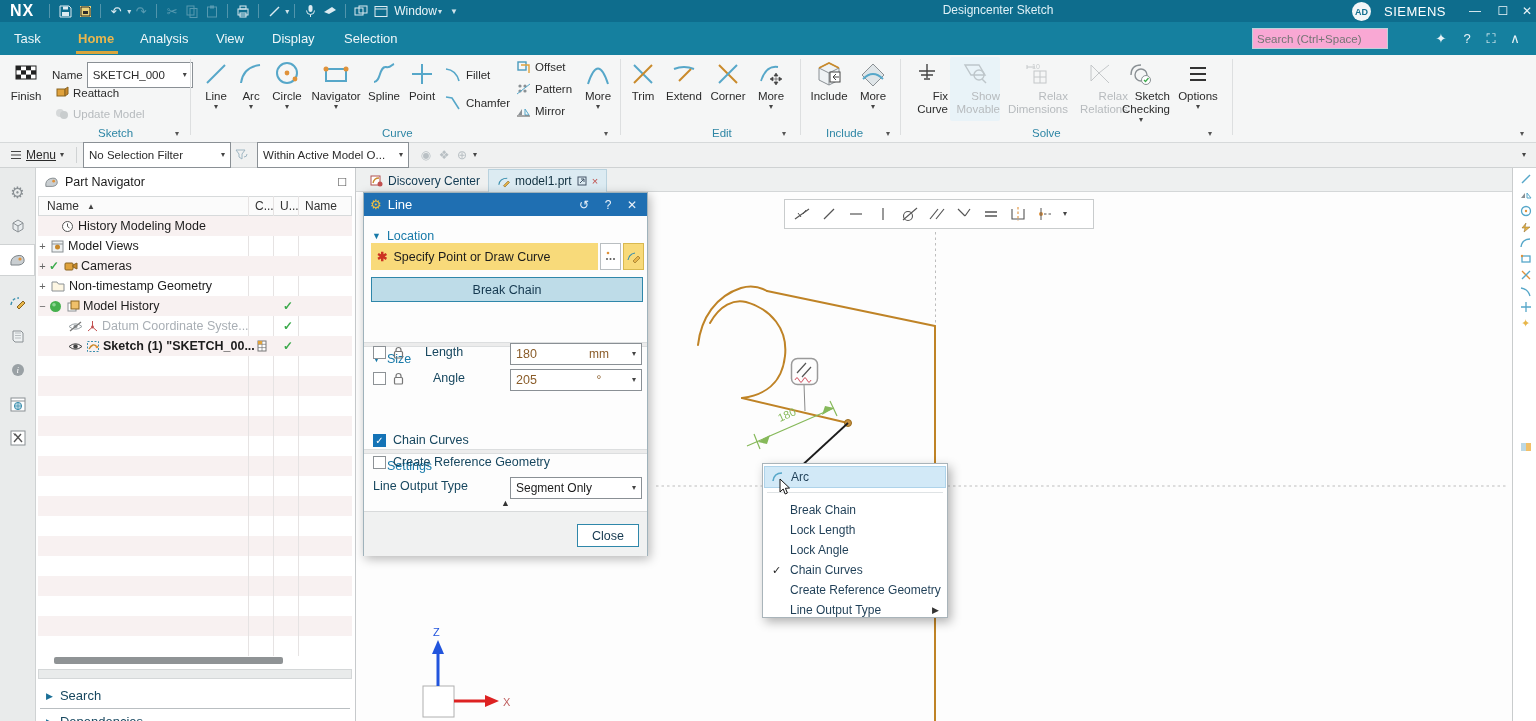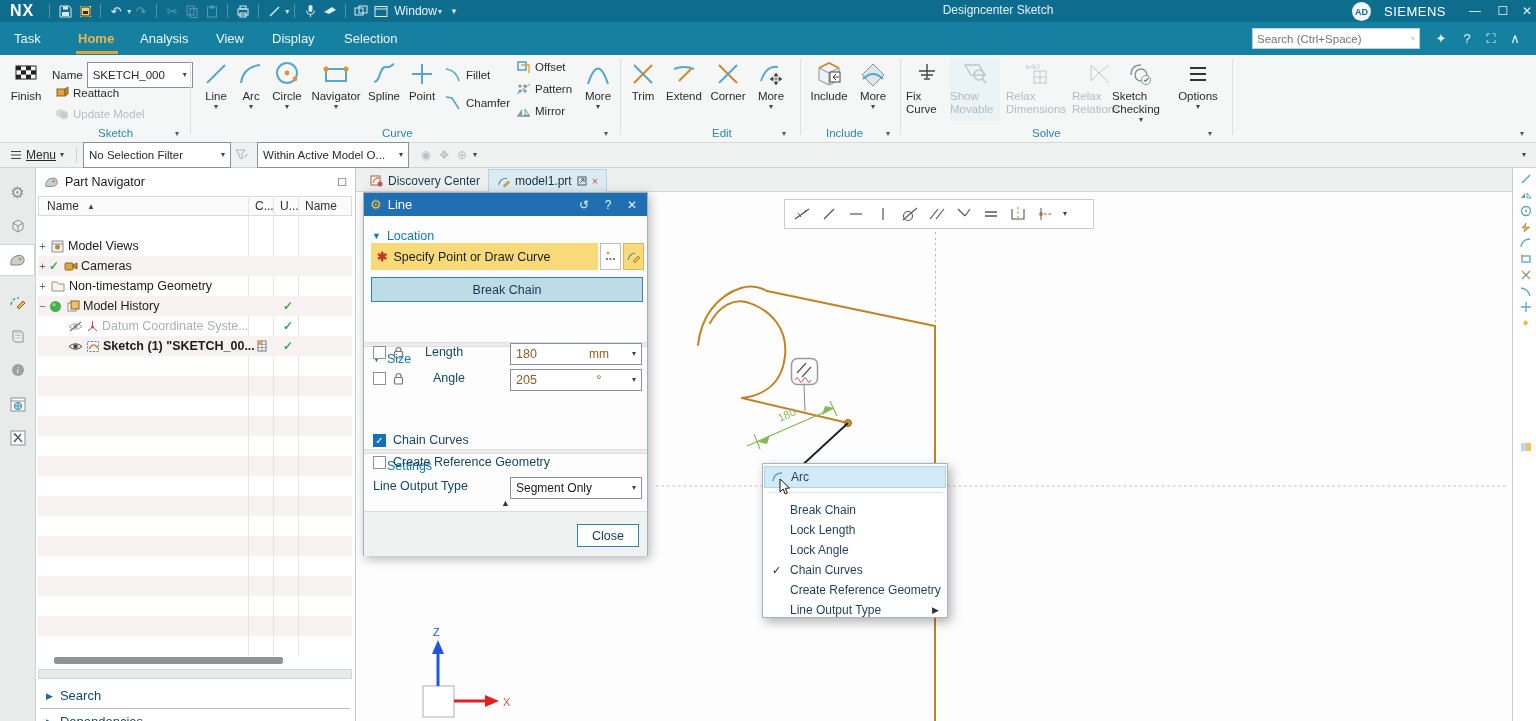--- a/index.html
+++ b/index.html
@@ -18,27 +18,27 @@
   .wintitle{position:absolute;left:868px;top:3px;width:260px;text-align:center;font-size:12px;color:#dff0f6}
   .avatar{position:absolute;left:1352px;top:2px;width:19px;height:19px;border-radius:50%;background:#f2f6f8;color:#15708f;font-size:9px;font-weight:bold;display:flex;align-items:center;justify-content:center}
   .brand{position:absolute;left:1384px;top:4px;font-weight:normal;font-size:13px;letter-spacing:.5px;color:#fff}
   .winbtn{position:absolute;top:0;width:26px;height:22px;display:flex;align-items:center;justify-content:center;color:#eaf4f8;font-size:12px}
 
   
   .tabrow{position:absolute;left:0;top:22px;width:1536px;height:33px;background:#15809f}
   .toptab{position:absolute;top:0;height:33px;display:flex;align-items:center;font-size:13px;color:#eef6f9}
   .toptab.active{color:#eab64e;font-weight:bold}
   .tabunderline{position:absolute;top:29px;height:3px;background:#d9a53c}
-  .searchbox{position:absolute;left:1252px;top:6px;width:168px;height:21px;background:#ffffff;border:1px solid #bcd2da;display:flex;align-items:center;padding:0 4px}
+  .searchbox{position:absolute;left:1252px;top:6px;width:136px;height:21px;background:#f9a8d4;border:1px solid #bcd2da;display:flex;align-items:center;padding:0 4px}
   .searchbox input{flex:1;border:none;outline:none;font-size:11.5px;color:#555;font-family:"Liberation Sans",sans-serif;background:transparent}
   .traybtn{position:absolute;top:6px;width:22px;height:21px;display:flex;align-items:center;justify-content:center;color:#e7f2f6;font-size:13px}
 
   
   .ribbon{position:absolute;left:0;top:55px;width:1536px;height:88px;background:#f5f6f6;border-bottom:1px solid #d6d9da}
-  .rbtn{position:absolute;top:3px;display:flex;flex-direction:column;align-items:center;color:#2b2b2b;font-size:11.5px;line-height:13px;text-align:left}
+  .rbtn{position:absolute;top:3px;display:flex;flex-direction:column;align-items:center;color:#2b2b2b;font-size:11.5px;line-height:13px;text-align:right}
   .rbtn .ric{height:32px;display:flex;align-items:center;justify-content:center}
   .rbtn.gray{color:#b7bbbe}
   .caret{font-size:8px;color:#444;line-height:8px}
   .smallrow{position:absolute;display:flex;align-items:center;gap:4px;font-size:11.5px;color:#2b2b2b}
   .smallrow.gray{color:#b7bbbe}
   .glabel{position:absolute;top:72px;font-size:11.5px;color:#2e86a5}
   .gcaret{position:absolute;top:74px;font-size:8px;color:#555}
   .gdiv{position:absolute;top:4px;height:76px;width:1px;background:#dddfe0}
   .hl-tile{position:absolute;top:2px;width:50px;height:64px;background:#e9f3f8;border-radius:2px}
 
@@ -593,20 +593,28 @@
     <span style="position:absolute;left:216px">C...</span>
     <span style="position:absolute;left:241px">U...</span>
     <span style="position:absolute;left:266px">Name</span>
   </div>
 
   <div class="abs" style="left:2px;top:188px;width:314px;height:300px;background:repeating-linear-gradient(180deg,#fff 0 20px,#f8f1f1 20px 40px)"></div>
   <div class="colsep" style="left:212px"></div>
   <div class="colsep" style="left:237px"></div>
   <div class="colsep" style="left:262px"></div>
 
+  <div class="treerow stripe" style="top:48px">
+    <span class="expander" style="margin-left:10px"></span>
+    <svg width="13" height="13" viewBox="0 0 13 13" style="margin:0 4px">
+        <circle cx="6.5" cy="6.5" r="5" fill="#fff" stroke="#555"></circle>
+        <path d="M6.5 3.5v3l2 1.5" fill="none" stroke="#555"></path>
+      </svg>
+    <span>History Modeling Mode</span>
+  </div>
   <div class="treerow" style="top:68px">
     <span class="expander">+</span>
     <svg width="13" height="13" viewBox="0 0 13 13" style="margin:0 4px">
         <rect x="1" y="1" width="11" height="11" fill="#eef1f2" stroke="#8a9094"></rect>
         <circle cx="6.5" cy="7" r="2.5" fill="#c9882a"></circle>
         <path d="M1 4h11" stroke="#8a9094"></path>
       </svg>
     <span>Model Views</span>
   </div>
   <div class="treerow stripe" style="top:88px">

